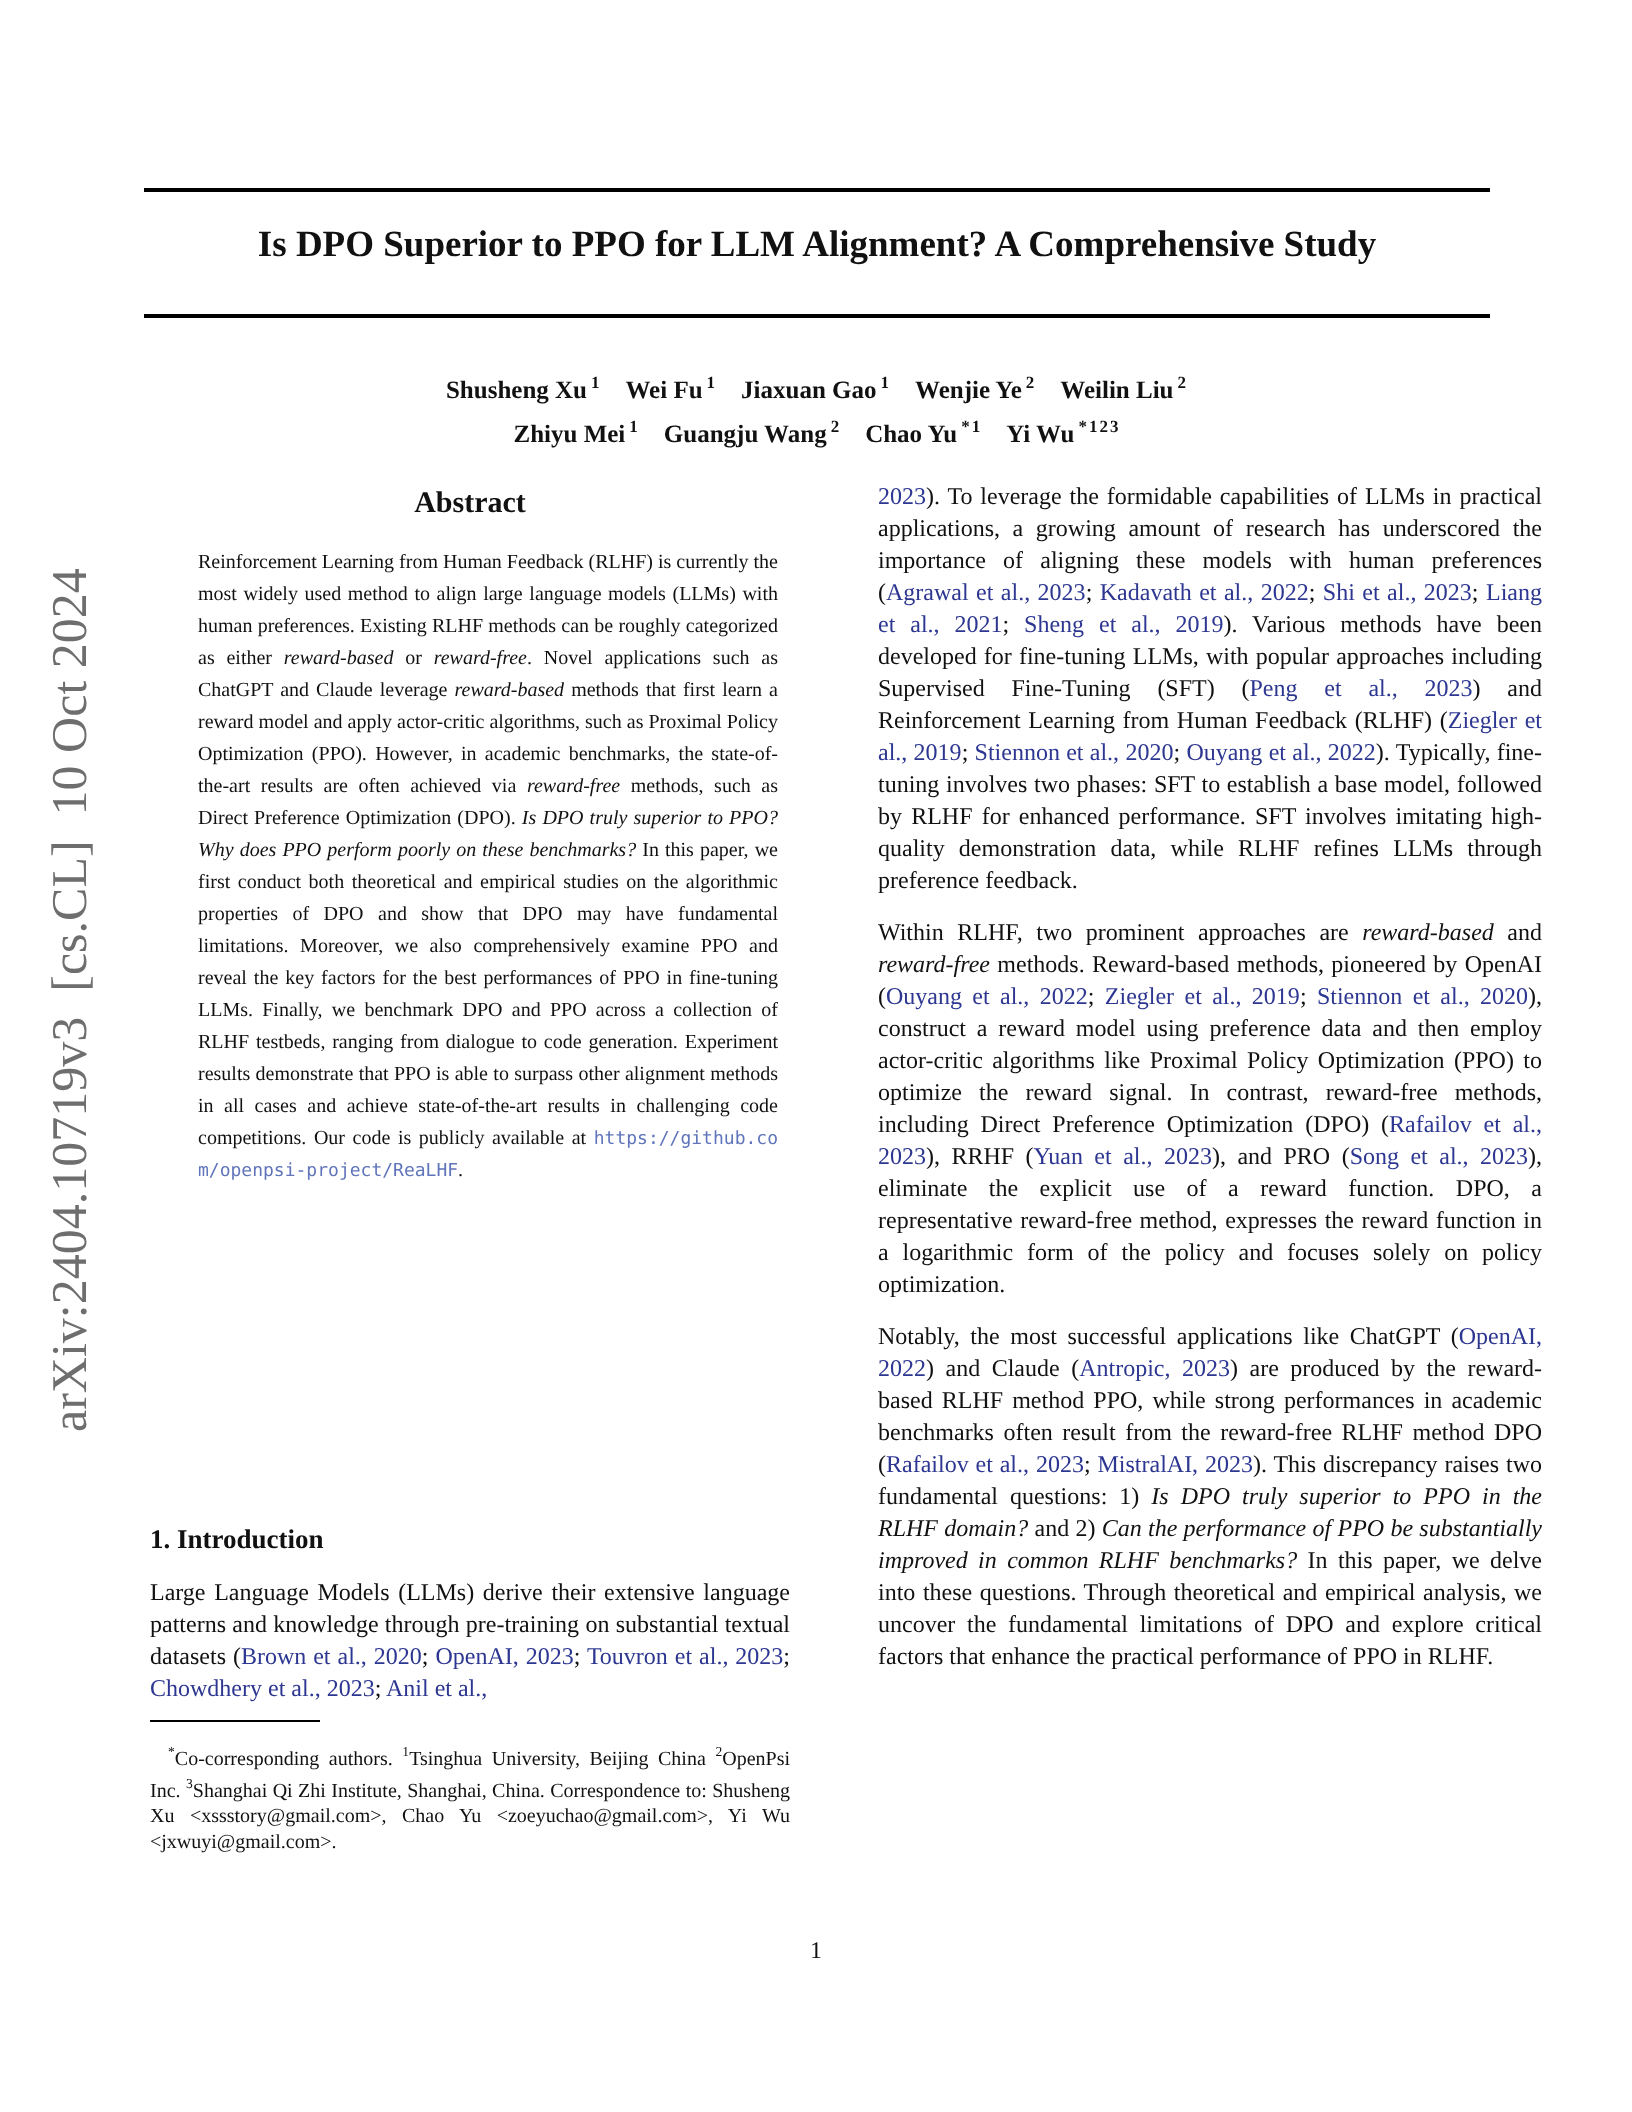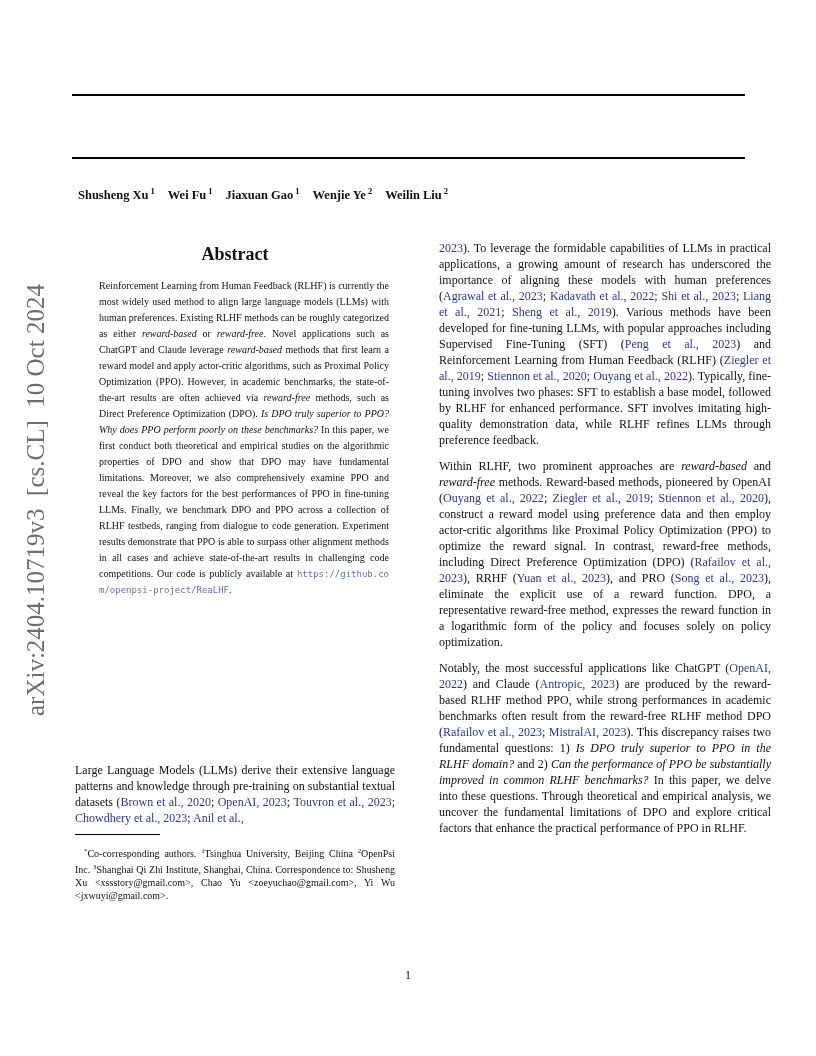--- a/index.html
+++ b/index.html
@@ -50,20 +50,21 @@
     text-align: center;
     font-size: 18.5px;
     font-weight: bold;
     margin: 0;
   }
   .authors {
     position: absolute;
     top: 183px;
     left: 72px;
     width: 673px;
+    text-align: center;
     font-weight: bold;
     font-size: 12.5px;
     line-height: 17.5px;
   }
   .author { margin: 0 6px; white-space: nowrap; }
   .author .author-sup {
     font-size: 8.5px;
     vertical-align: super;
     margin-left: 2px;
     letter-spacing: 1px;
@@ -71,21 +72,21 @@
   }
   .col-left {
     position: absolute;
     left: 75px;
     top: 244px;
     width: 320px;
   }
   .abstract-heading {
     text-align: center;
     font-weight: bold;
-    font-size: 18px;
+    font-size: 15px;
     margin: 0 0 13px 0;
   }
   .abstract-body {
     margin: 0 6px 0 24px;
     font-size: 10px;
     line-height: 16px;
     text-align: justify;
   }
   .intro-block {
     position: absolute;
@@ -144,32 +145,35 @@
   .seg-sup { vertical-align: super; font-size: 0.68em; }
 </style>
 </head>
 <body>
 
 <div class="page">
 
   <div class="arxiv-banner">arXiv:2404.10719v3  [cs.CL]  10 Oct 2024</div>
 
   <div class="rule rule-top"></div>
+  <h1 class="paper-title">Is DPO Superior to PPO for LLM Alignment? A Comprehensive Study</h1>
   <div class="rule rule-bottom"></div>
 
   <div class="authors">
     <div><span class="author"><span>Shusheng Xu</span><sup class="author-sup">1</sup></span><span class="author"><span>Wei Fu</span><sup class="author-sup">1</sup></span><span class="author"><span>Jiaxuan Gao</span><sup class="author-sup">1</sup></span><span class="author"><span>Wenjie Ye</span><sup class="author-sup">2</sup></span><span class="author"><span>Weilin Liu</span><sup class="author-sup">2</sup></span></div>
+    <div><span class="author"><span>Zhiyu Mei</span><sup class="author-sup">1</sup></span><span class="author"><span>Guangju Wang</span><sup class="author-sup">2</sup></span><span class="author"><span>Chao Yu</span><sup class="author-sup">*1</sup></span><span class="author"><span>Yi Wu</span><sup class="author-sup">*123</sup></span></div>
   </div>
 
   <div class="col-left">
     <div class="abstract-heading">Abstract</div>
     <p class="abstract-body"><span class="seg-plain">Reinforcement Learning from Human Feedback (RLHF) is currently the most widely used method to align large language models (LLMs) with human preferences. Existing RLHF methods can be roughly categorized as either </span><span class="seg-italic">reward-based</span><span class="seg-plain"> or </span><span class="seg-italic">reward-free</span><span class="seg-plain">. Novel applications such as ChatGPT and Claude leverage </span><span class="seg-italic">reward-based</span><span class="seg-plain"> methods that first learn a reward model and apply actor-critic algorithms, such as Proximal Policy Optimization (PPO). However, in academic benchmarks, the state-of-the-art results are often achieved via </span><span class="seg-italic">reward-free</span><span class="seg-plain"> methods, such as Direct Preference Optimization (DPO). </span><span class="seg-italic">Is DPO truly superior to PPO? Why does PPO perform poorly on these benchmarks?</span><span class="seg-plain"> In this paper, we first conduct both theoretical and empirical studies on the algorithmic properties of DPO and show that DPO may have fundamental limitations. Moreover, we also comprehensively examine PPO and reveal the key factors for the best performances of PPO in fine-tuning LLMs. Finally, we benchmark DPO and PPO across a collection of RLHF testbeds, ranging from dialogue to code generation. Experiment results demonstrate that PPO is able to surpass other alignment methods in all cases and achieve state-of-the-art results in challenging code competitions. Our code is publicly available at </span><span class="seg-mono">https://github.com/openpsi-project/ReaLHF</span><span class="seg-plain">.</span></p>
   </div>
 
   <div class="intro-block">
+    <div class="section-heading">1. Introduction</div>
     <p class="body-par"><span class="seg-plain">Large Language Models (LLMs) derive their extensive language patterns and knowledge through pre-training on substantial textual datasets (</span><span class="seg-cite">Brown et al., 2020</span><span class="seg-plain">; </span><span class="seg-cite">OpenAI, 2023</span><span class="seg-plain">; </span><span class="seg-cite">Touvron et al., 2023</span><span class="seg-plain">; </span><span class="seg-cite">Chowdhery et al., 2023</span><span class="seg-plain">; </span><span class="seg-cite">Anil et al.,</span></p>
     <div class="footnote-rule"></div>
     <p class="footnote"><span class="seg-sup">*</span><span class="seg-plain">Co-corresponding authors. </span><span class="seg-sup">1</span><span class="seg-plain">Tsinghua University, Beijing China </span><span class="seg-sup">2</span><span class="seg-plain">OpenPsi Inc. </span><span class="seg-sup">3</span><span class="seg-plain">Shanghai Qi Zhi Institute, Shanghai, China. Correspondence to: Shusheng Xu &lt;xssstory@gmail.com&gt;, Chao Yu &lt;zoeyuchao@gmail.com&gt;, Yi Wu &lt;jxwuyi@gmail.com&gt;.</span></p>
   </div>
 
   <div class="col-right">
     <p class="body-par"><span class="seg-cite">2023</span><span class="seg-plain">). To leverage the formidable capabilities of LLMs in practical applications, a growing amount of research has underscored the importance of aligning these models with human preferences (</span><span class="seg-cite">Agrawal et al., 2023</span><span class="seg-plain">; </span><span class="seg-cite">Kadavath et al., 2022</span><span class="seg-plain">; </span><span class="seg-cite">Shi et al., 2023</span><span class="seg-plain">; </span><span class="seg-cite">Liang et al., 2021</span><span class="seg-plain">; </span><span class="seg-cite">Sheng et al., 2019</span><span class="seg-plain">). Various methods have been developed for fine-tuning LLMs, with popular approaches including Supervised Fine-Tuning (SFT) (</span><span class="seg-cite">Peng et al., 2023</span><span class="seg-plain">) and Reinforcement Learning from Human Feedback (RLHF) (</span><span class="seg-cite">Ziegler et al., 2019</span><span class="seg-plain">; </span><span class="seg-cite">Stiennon et al., 2020</span><span class="seg-plain">; </span><span class="seg-cite">Ouyang et al., 2022</span><span class="seg-plain">). Typically, fine-tuning involves two phases: SFT to establish a base model, followed by RLHF for enhanced performance. SFT involves imitating high-quality demonstration data, while RLHF refines LLMs through preference feedback.</span></p>
     <p class="body-par"><span class="seg-plain">Within RLHF, two prominent approaches are </span><span class="seg-italic">reward-based</span><span class="seg-plain"> and </span><span class="seg-italic">reward-free</span><span class="seg-plain"> methods. Reward-based methods, pioneered by OpenAI (</span><span class="seg-cite">Ouyang et al., 2022</span><span class="seg-plain">; </span><span class="seg-cite">Ziegler et al., 2019</span><span class="seg-plain">; </span><span class="seg-cite">Stiennon et al., 2020</span><span class="seg-plain">), construct a reward model using preference data and then employ actor-critic algorithms like Proximal Policy Optimization (PPO) to optimize the reward signal. In contrast, reward-free methods, including Direct Preference Optimization (DPO) (</span><span class="seg-cite">Rafailov et al., 2023</span><span class="seg-plain">), RRHF (</span><span class="seg-cite">Yuan et al., 2023</span><span class="seg-plain">), and PRO (</span><span class="seg-cite">Song et al., 2023</span><span class="seg-plain">), eliminate the explicit use of a reward function. DPO, a representative reward-free method, expresses the reward function in a logarithmic form of the policy and focuses solely on policy optimization.</span></p>
     <p class="body-par"><span class="seg-plain">Notably, the most successful applications like ChatGPT (</span><span class="seg-cite">OpenAI, 2022</span><span class="seg-plain">) and Claude (</span><span class="seg-cite">Antropic, 2023</span><span class="seg-plain">) are produced by the reward-based RLHF method PPO, while strong performances in academic benchmarks often result from the reward-free RLHF method DPO (</span><span class="seg-cite">Rafailov et al., 2023</span><span class="seg-plain">; </span><span class="seg-cite">MistralAI, 2023</span><span class="seg-plain">). This discrepancy raises two fundamental questions: 1) </span><span class="seg-italic">Is DPO truly superior to PPO in the RLHF domain?</span><span class="seg-plain"> and 2) </span><span class="seg-italic">Can the performance of PPO be substantially improved in common RLHF benchmarks?</span><span class="seg-plain"> In this paper, we delve into these questions. Through theoretical and empirical analysis, we uncover the fundamental limitations of DPO and explore critical factors that enhance the practical performance of PPO in RLHF.</span></p>
   </div>

